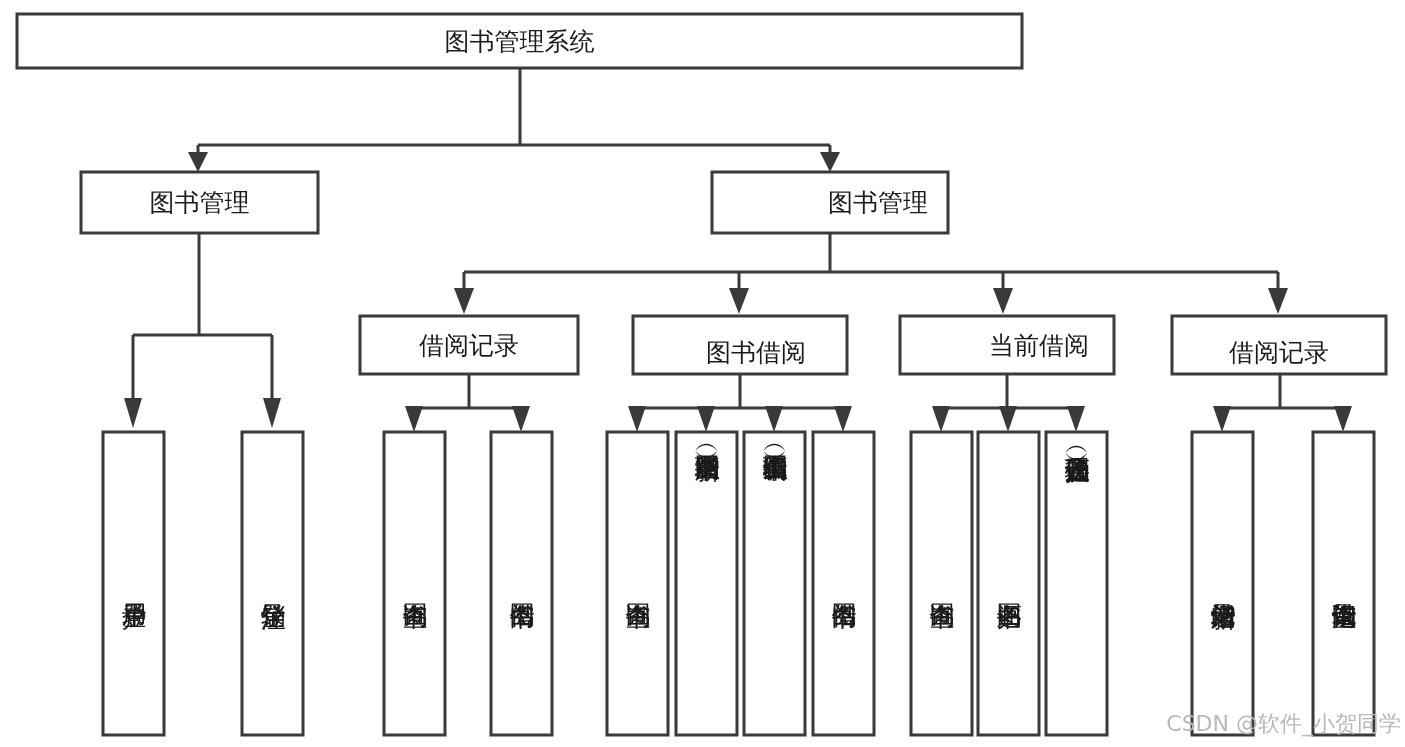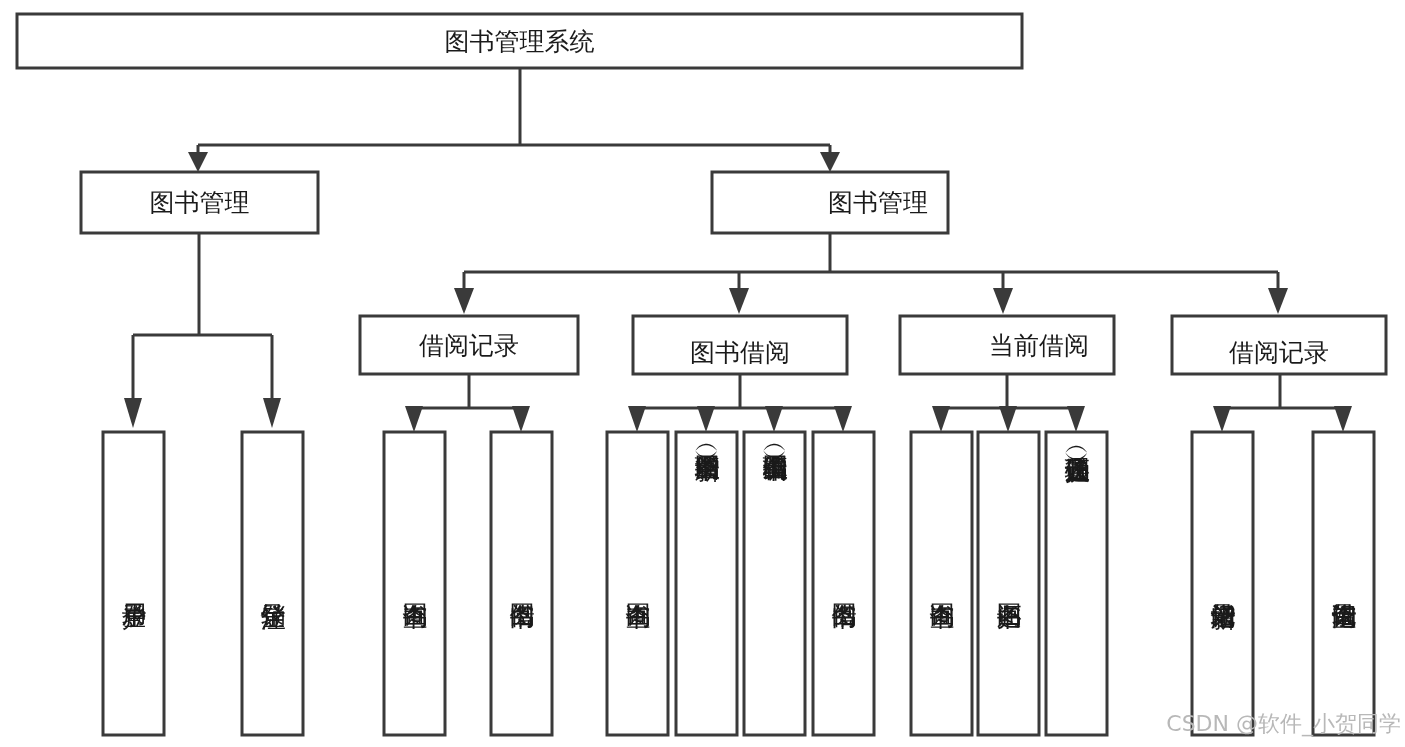--- a/index.html
+++ b/index.html
@@ -190,21 +190,21 @@
   </div>
 
   <div class="hlabel-wrap" style="left:750px; top:172px; width:256px; height:61px;">
     <span>图书管理</span>
   </div>
 
   <div class="hlabel-wrap" style="left:360px; top:316px; width:218px; height:58px;">
     <span>借阅记录</span>
   </div>
 
-  <div class="hlabel-wrap" style="left:633px; top:316px; width:214px; height:72px;">
+  <div class="hlabel-wrap" style="left:649px; top:316px; width:214px; height:72px;">
     <span>图书借阅</span>
   </div>
 
   <div class="hlabel-wrap" style="left:900px; top:316px; width:214px; height:58px;margin-left:32px;">
     <span>当前借阅</span>
   </div>
 
   <div class="hlabel-wrap" style="left:1172px; top:316px; width:214px; height:72px;">
     <span>借阅记录</span>
   </div>

